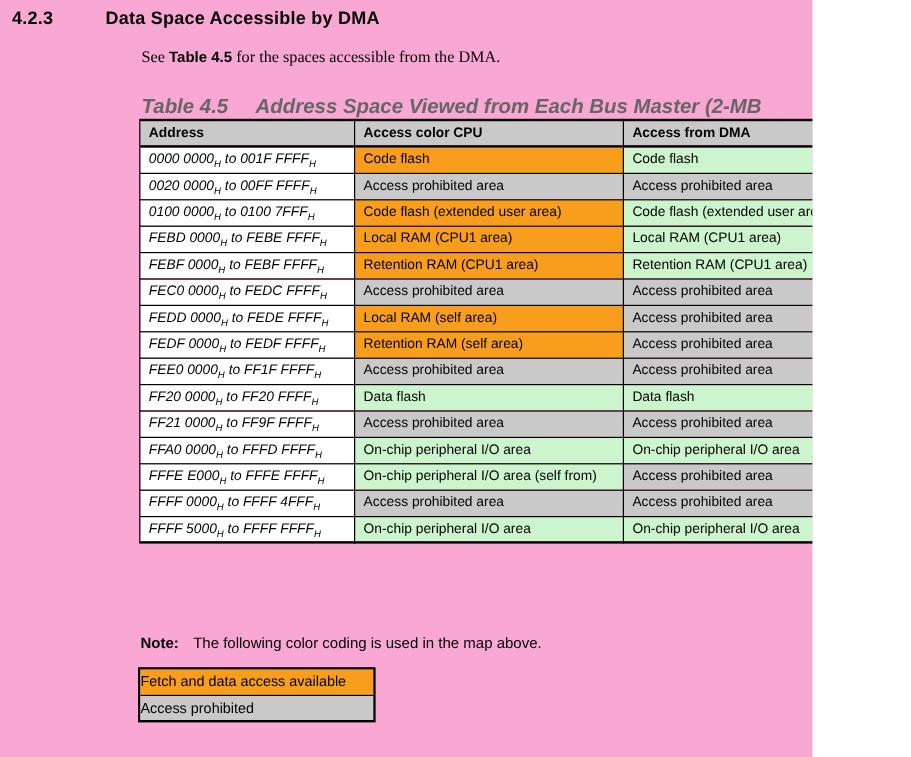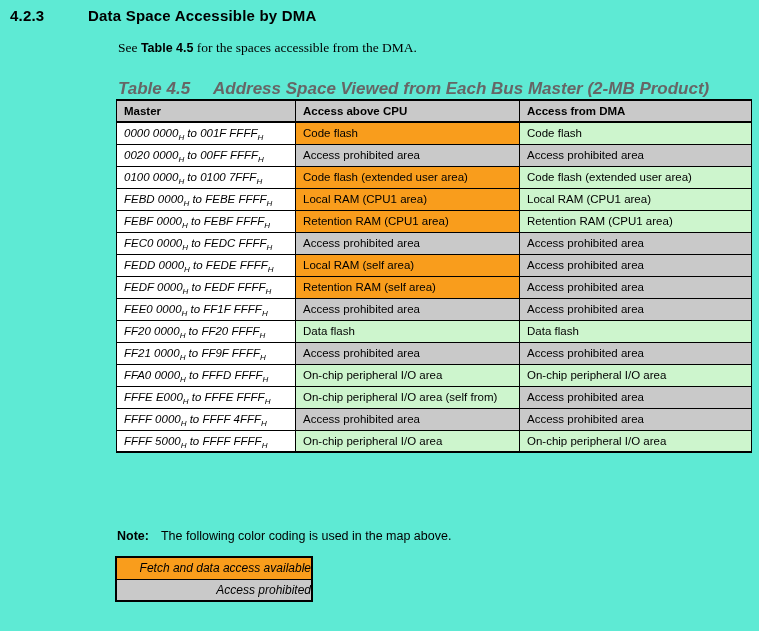--- a/index.html
+++ b/index.html
@@ -1,18 +1,18 @@
 <!DOCTYPE html>
 <html style="--c-prohibited: #C9C9C9; --caption-color: #666666;"><head>
 <meta charset="utf-8">
 <style>
   * { margin:0; padding:0; box-sizing:border-box; }
   html,body { background:#ffffff; }
   .page {
-    position:relative; width:759px; height:631px; background:#5eead4;
+    position:relative; width:677px; height:631px; background:#f9a8d4;
     font-family:"Liberation Sans", sans-serif; color:#000;
     overflow:hidden;
   }
   .section-heading {
     position:absolute; top:7px; left:10px;
     font-size:15px; font-weight:bold; letter-spacing:0.2px;
   }
   .section-heading .sec-num { display:inline-block; width:78px; }
   .intro {
     position:absolute; top:40px; left:118px;
@@ -44,23 +44,22 @@
   td.addr sub { font-size:8px; line-height:0; }
   .note {
     position:absolute; top:529px; left:117px; font-size:12.5px;
   }
   .note .note-label { font-weight:bold; margin-right:12px; }
   .legend {
     position:absolute; top:556px; left:115px; width:198px;
     border:2px solid #000; font-size:12px;
   }
   .legend .legend-row {
-    height:21px; line-height:21px; text-align:right;
+    height:21px; line-height:21px; text-align:left;
     border-top:1px solid #000;
-    font-style:italic;
   }
   .legend .legend-row:first-child { border-top:none; }
 </style>
 </head>
 <body>
 
 <div class="page">
 
   <div class="section-heading">
     <span class="sec-num">4.2.3</span><span>Data Space Accessible by DMA</span>
@@ -77,22 +76,22 @@
   </div>
 
   <table class="addr-table">
     <colgroup>
       <col style="width:179px">
         <col style="width:224px">
         <col style="width:232px">
     </colgroup>
     <thead>
       <tr>
-        <th>Master</th>
-        <th>Access above CPU</th>
+        <th>Address</th>
+        <th>Access color CPU</th>
         <th>Access from DMA</th>
       </tr>
     </thead>
     <tbody id="table-body">
         <tr>
           <td class="addr">0000 0000<sub>H</sub> to 001F FFFF<sub>H</sub></td>
           <td style="background: rgb(249, 157, 28);">Code flash</td>
           <td style="background: rgb(205, 245, 205);">Code flash</td>
         </tr>
         <tr>

